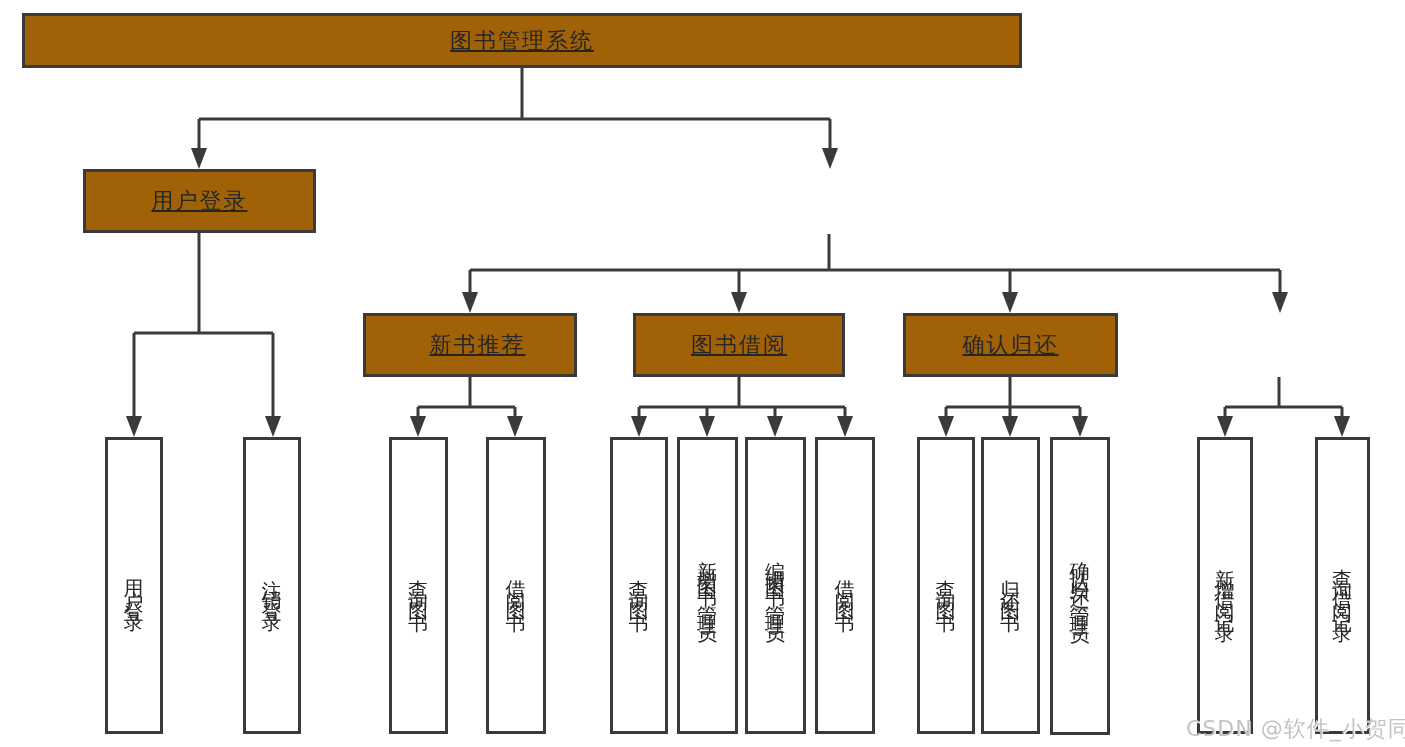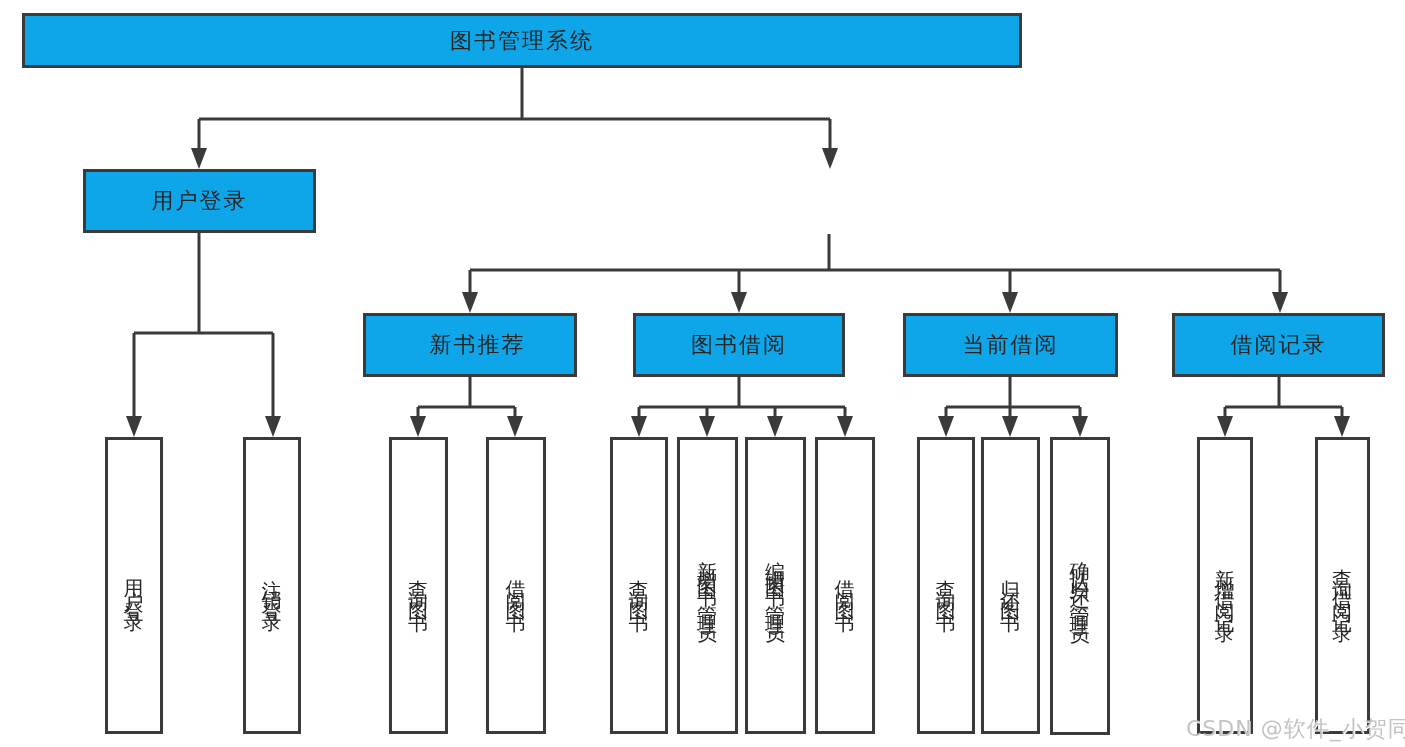--- a/index.html
+++ b/index.html
@@ -17,30 +17,31 @@
   }
   #connectors {
     position: absolute;
     left: 0; top: 0;
     width: 1405px; height: 747px;
     z-index: 1;
   }
   .hbox {
     position: absolute;
     box-sizing: border-box;
-    background: #0ea5e9;
+    background: #a16207;
     border: 3px solid #3a3a3a;
     display: flex;
     align-items: center;
     justify-content: center;
     font-size: 22px;
     color: #262626;
     letter-spacing: 2px;
     z-index: 2;
     white-space: nowrap;
+    text-decoration: underline;
   }
   .vbox {
     position: absolute;
     box-sizing: border-box;
     background: #ffffff;
     border: 3px solid #3a3a3a;
     display: flex;
     align-items: center;
     justify-content: center;
     z-index: 2;
@@ -91,22 +92,21 @@
              M1072 416L1088 416L1080 437Z
              M1217 416L1233 416L1225 437Z M1334 416L1350 416L1342 437Z"></path>
   </svg>
 
   <div class="hbox" style="left:22px; top:13px; width:1000px; height:55px;">图书管理系统</div>
 
   <div class="hbox" style="left:83px; top:169px; width:233px; height:64px;">用户登录</div>
 
   <div class="hbox" style="left:363px; top:313px; width:214px; height:64px;padding-left:15px;">新书推荐</div>
   <div class="hbox" style="left:633px; top:313px; width:212px; height:64px;">图书借阅</div>
-  <div class="hbox" style="left:903px; top:313px; width:215px; height:64px;">当前借阅</div>
-  <div class="hbox" style="left:1172px; top:313px; width:213px; height:64px;">借阅记录</div>
+  <div class="hbox" style="left:903px; top:313px; width:215px; height:64px;">确认归还</div>
 
   <div class="vbox" style="left:105px; top:437px; width:58px; height:297px;">
     <span class="vtext">用户登录</span>
   </div>
   <div class="vbox" style="left:243px; top:437px; width:58px; height:297px;">
     <span class="vtext">注销登录</span>
   </div>
 
   <div class="vbox" style="left:389px; top:437px; width:59px; height:297px;">
     <span class="vtext">查询图书</span>

